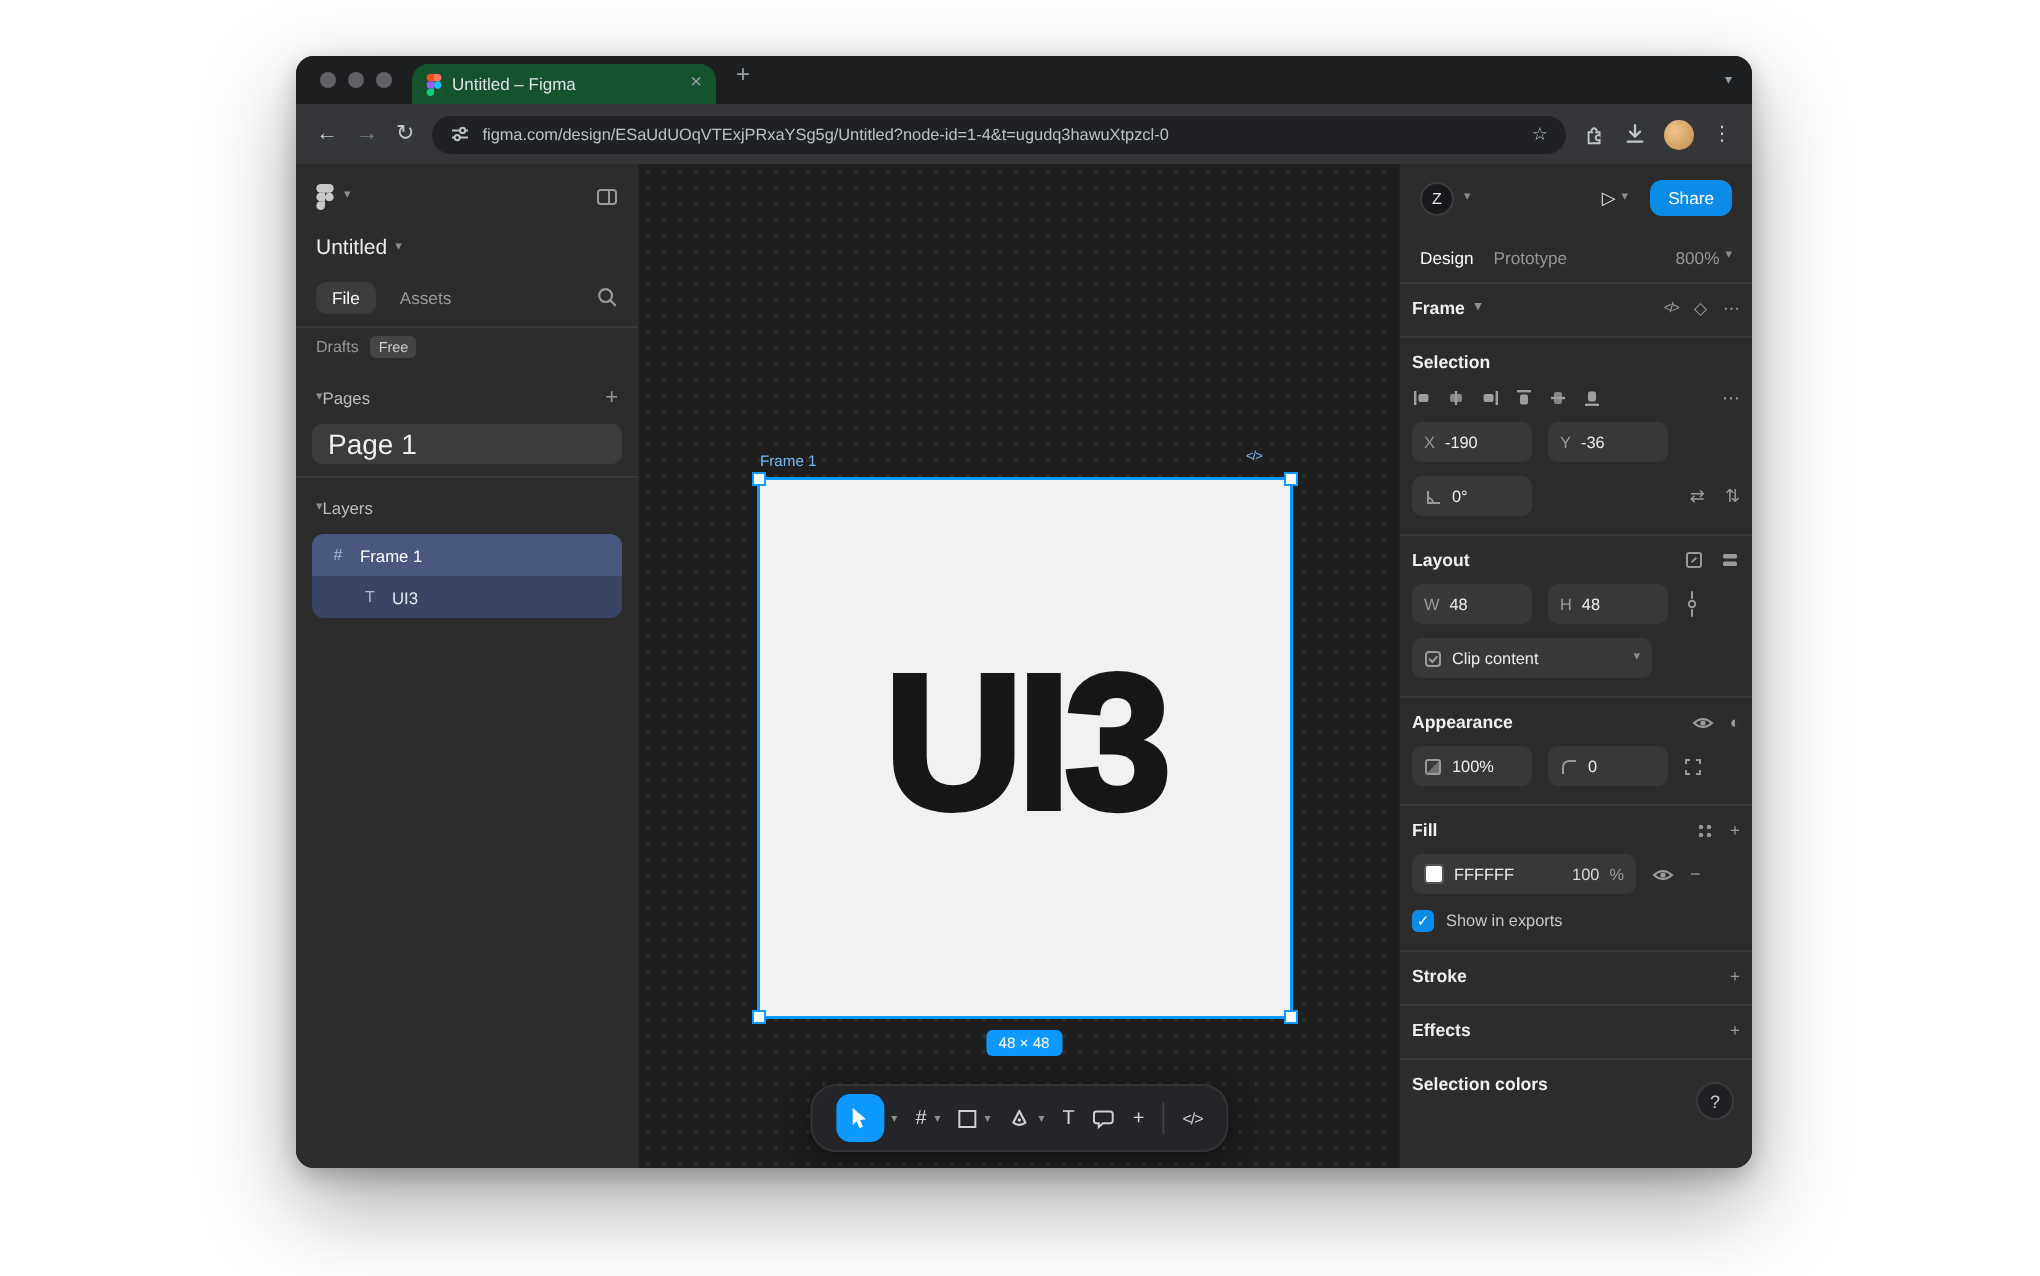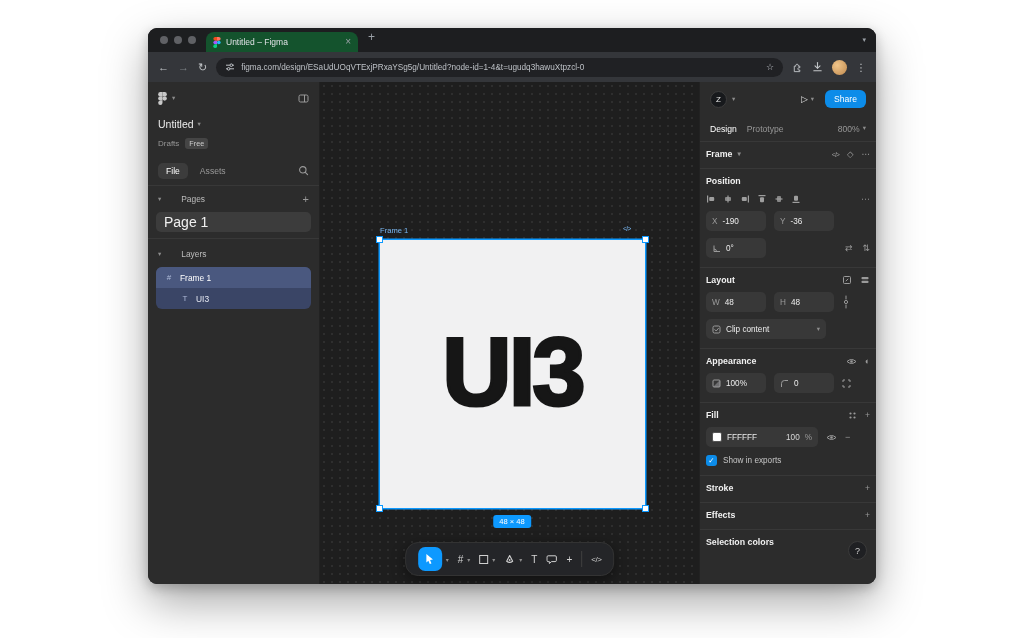--- a/index.html
+++ b/index.html
@@ -40,21 +40,21 @@
   .left { width:172px; background:#2c2c2c; border-right:1px solid #222; display:flex; flex-direction:column; color:#d6d6d6; flex-shrink:0; }
   .lrow { display:flex; align-items:center; padding:0 10px; }
   .l-top { height:32px; gap:5px; }
   .l-name { height:20px; gap:4px; color:#ececec; font-size:10.5px; }
   .l-sub { height:18px; gap:6px; color:#979797; font-size:8px; margin-bottom:4px; }
   .badge { background:#454545; color:#cfcfcf; border-radius:3px; padding:1px 4px; font-size:7.2px; }
   .l-tabs { height:30px; gap:4px; border-bottom:1px solid #383838; font-size:8.6px; }
   .pill-tab { padding:3px 8px; border-radius:5px; }
   .pill-tab.active { background:#3c3c3c; color:#fff; }
   .pill-tab.idle { color:#9a9a9a; }
-  .l-sec { height:26px; font-size:8.4px; color:#bdbdbd; gap:20px; }
+  .l-sec { height:26px; font-size:8.4px; color:#bdbdbd; gap:0; }
   .chev { color:#8d8d8d; font-size:6.5px; line-height:1; }
   .addp { margin-left:auto; color:#9a9a9a; font-size:11px; line-height:1; }
   .page-row { margin:0 8px 6px; background:#3c3c3c; border-radius:5px; height:20px; display:flex; align-items:center; padding:0 8px; font-size:14px; color:#f0f0f0; }
   .l-div { border-bottom:1px solid #383838; margin:0 0 2px; }
   .layers-block { margin:0 8px; background:#3a4566; border-radius:6px; overflow:hidden; }
   .layer-row { height:21px; display:flex; align-items:center; gap:6px; padding:0 8px; font-size:8.4px; color:#e6e9f2; }
   .layer-row.parent { background:#4a587f; color:#fff; }
   .layer-row.child { padding-left:24px; }
   .layer-ic { width:10px; text-align:center; color:#aebad8; font-size:8px; }
   .rect-ic { width:7px; height:7px; border:1px solid #aeb4c4; display:inline-block; }
@@ -188,31 +188,31 @@
         <span class="chev">▾</span>
         <svg class="icon" width="11" height="11" viewBox="0 0 11 11" style="margin-left:auto">
           <rect x="1" y="2" width="9" height="7" rx="1.5" fill="none" stroke="#9a9a9a" stroke-width="1"></rect>
           <line x1="6.5" y1="2" x2="6.5" y2="9" stroke="#9a9a9a" stroke-width="1"></line>
         </svg>
       </div>
       <div class="lrow l-name">
         <span>Untitled</span>
         <span class="chev">▾</span>
       </div>
-      <div class="lrow l-sub">
-        <span>Drafts</span>
-        <span class="badge">Free</span>
-      </div>
       <div class="lrow l-tabs">
         <span class="pill-tab active">File</span>
         <span class="pill-tab idle">Assets</span>
         <svg class="icon" width="11" height="11" viewBox="0 0 11 11" style="margin-left:auto">
           <circle cx="4.8" cy="4.8" r="3.2" fill="none" stroke="#9a9a9a" stroke-width="1.1"></circle>
           <line x1="7.3" y1="7.3" x2="9.6" y2="9.6" stroke="#9a9a9a" stroke-width="1.1" stroke-linecap="round"></line>
         </svg>
+      </div>
+      <div class="lrow l-sub">
+        <span>Drafts</span>
+        <span class="badge">Free</span>
       </div>
       <div class="lrow l-sec">
         <span class="chev">▾</span>
         <span>Pages</span>
         <span class="addp">+</span>
       </div>
       <div class="page-row">
         <span>Page 1</span>
       </div>
       <div class="l-div"></div>
@@ -303,21 +303,21 @@
           <span class="sech-ics">
             <span class="codeic">&lt;/&gt;</span>
             <span>◇</span>
             <span>⋯</span>
           </span>
         </div>
       </div>
 
       <div class="sec">
         <div class="sec-h">
-            <span>Position</span>
+            <span>Selection</span>
           </div>
         <div class="align-row">
           <span class="alic">
             <svg class="icon" width="10" height="10" viewBox="0 0 10 10">
                 <rect x="1" y="1.5" width="1.2" height="7" fill="#9e9e9e"></rect>
                 <rect x="3.2" y="3" width="5" height="4" rx="1" fill="#9e9e9e"></rect>
               </svg>
           </span>
           <span class="alic">
             <svg class="icon" width="10" height="10" viewBox="0 0 10 10">

